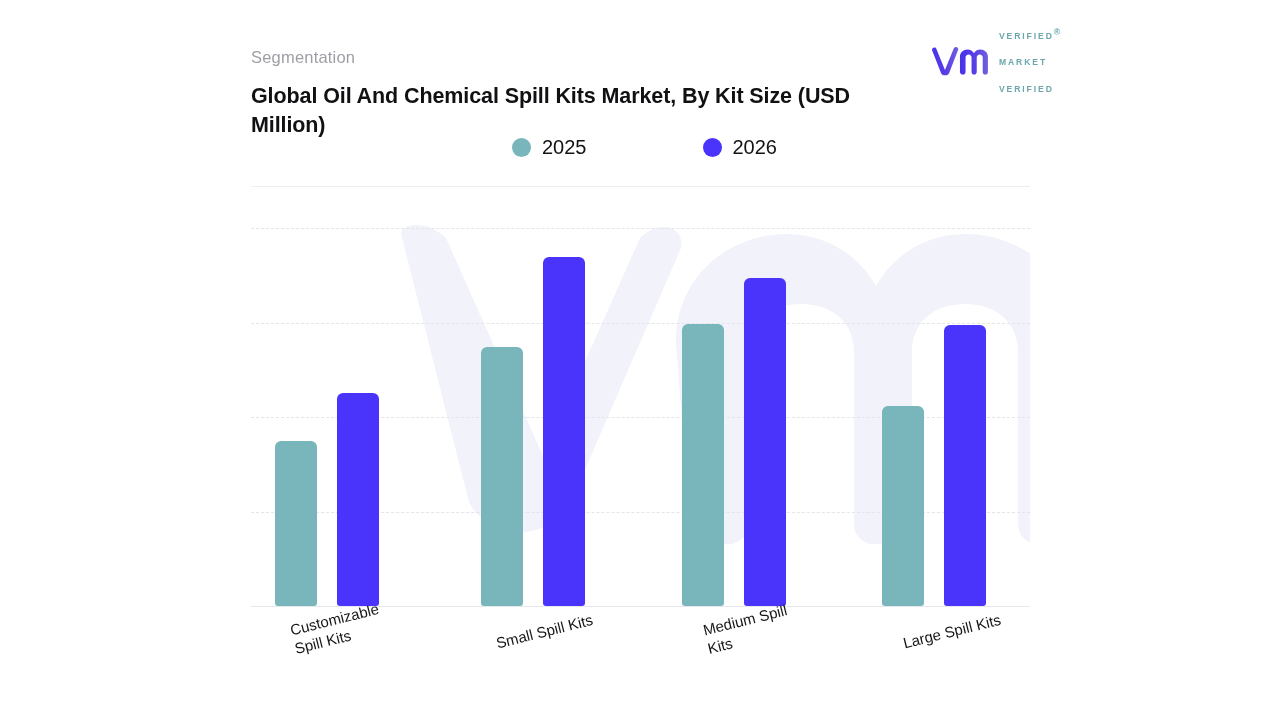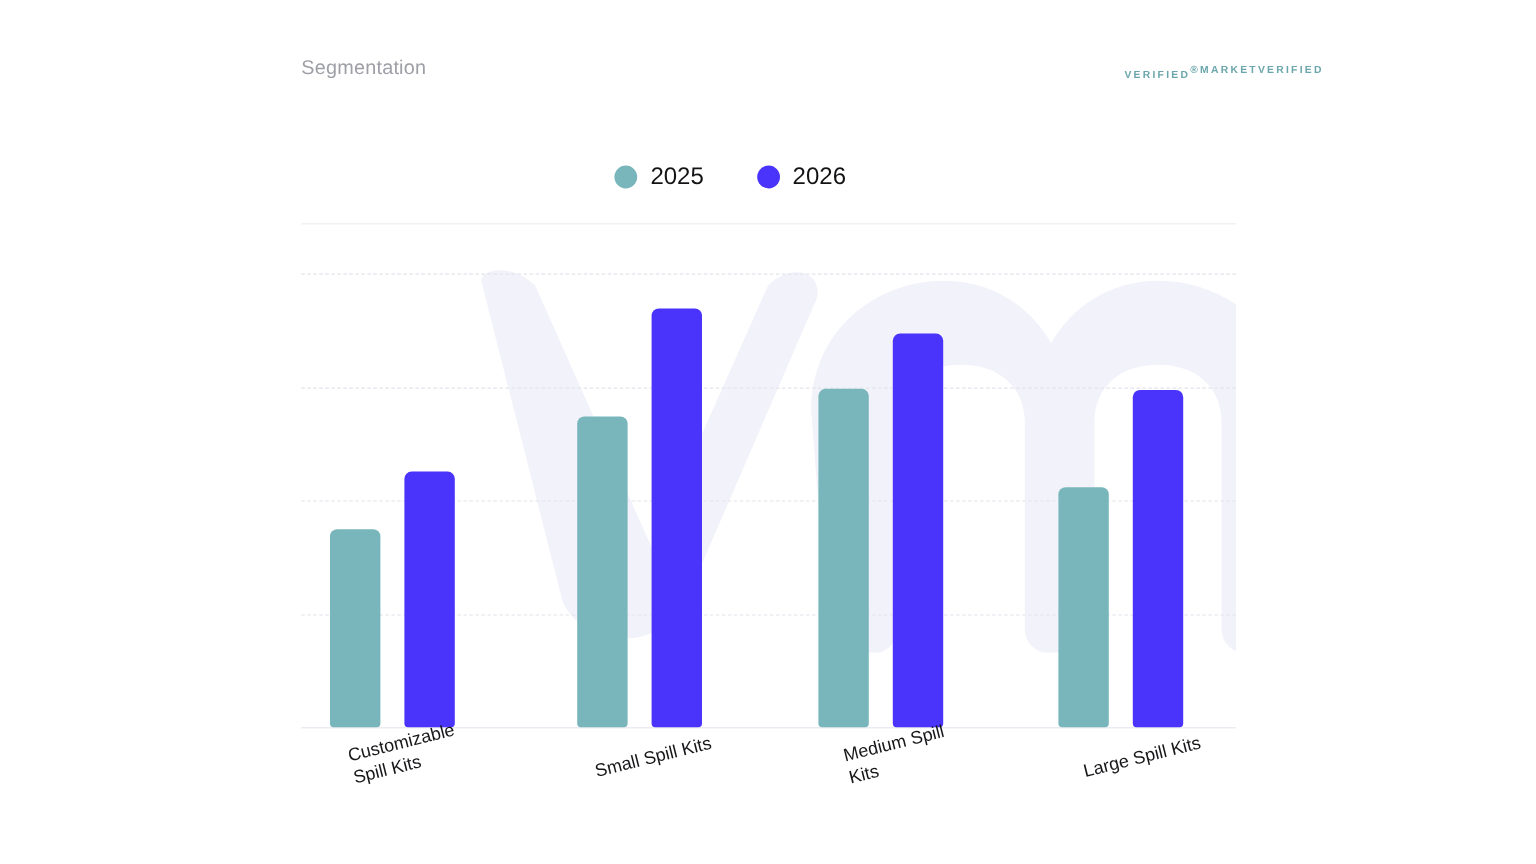--- a/index.html
+++ b/index.html
@@ -49,43 +49,44 @@
     top: 41px;
     width: 132px;
     height: 38px;
     display: flex;
     align-items: center;
     gap: 7px;
   }
   .logo-mark { width: 62px; height: 34px; display: block; }
   .logo-text {
     display: flex;
-    flex-direction: row;
+    flex-direction: column;
     justify-content: center;
     line-height: 10.5px;
     padding-top: 1px;
+    gap: 16px;
   }
   .logo-text span {
     font-size: 8.6px;
     font-weight: bold;
     letter-spacing: 1.9px;
     color: #6aa6ab;
     white-space: nowrap;
   }
   .logo-text span.lt-1 { color: #5f99a3; }
   .logo-reg { font-size: 5px; vertical-align: super; letter-spacing: 0; }
 
   
   .legend {
     position: absolute;
     left: 512px;
     top: 136px;
     display: flex;
     align-items: center;
-    gap: 44px;
+    gap: 116px;
   }
   .legend-item { display: flex; align-items: center; gap: 11px; }
   .legend-dot { width: 19px; height: 19px; border-radius: 50%; display: block; }
   .legend-label { font-size: 20px; color: #131316; white-space: nowrap; }
 
   
   .top-rule {
     position: absolute;
     left: 251px;
     top: 186px;
@@ -153,20 +154,21 @@
     transform: rotate(-14deg);
     white-space: pre-line;
   }
 </style>
 </head>
 <body>
 
 <div id="page">
 
   <div class="eyebrow">Segmentation</div>
+  <div class="chart-title">Global Oil And Chemical Spill Kits Market, By Kit Size (USD Million)</div>
 
   <div class="logo">
     <svg class="logo-mark" viewBox="0 0 62 34">
       <defs>
         <linearGradient id="vmgrad" x1="0" y1="0" x2="1" y2="0">
           <stop offset="0%" stop-color="#4733e8"></stop>
           <stop offset="55%" stop-color="#5a3fe6"></stop>
           <stop offset="100%" stop-color="#6f63dd"></stop>
         </linearGradient>
       </defs>

